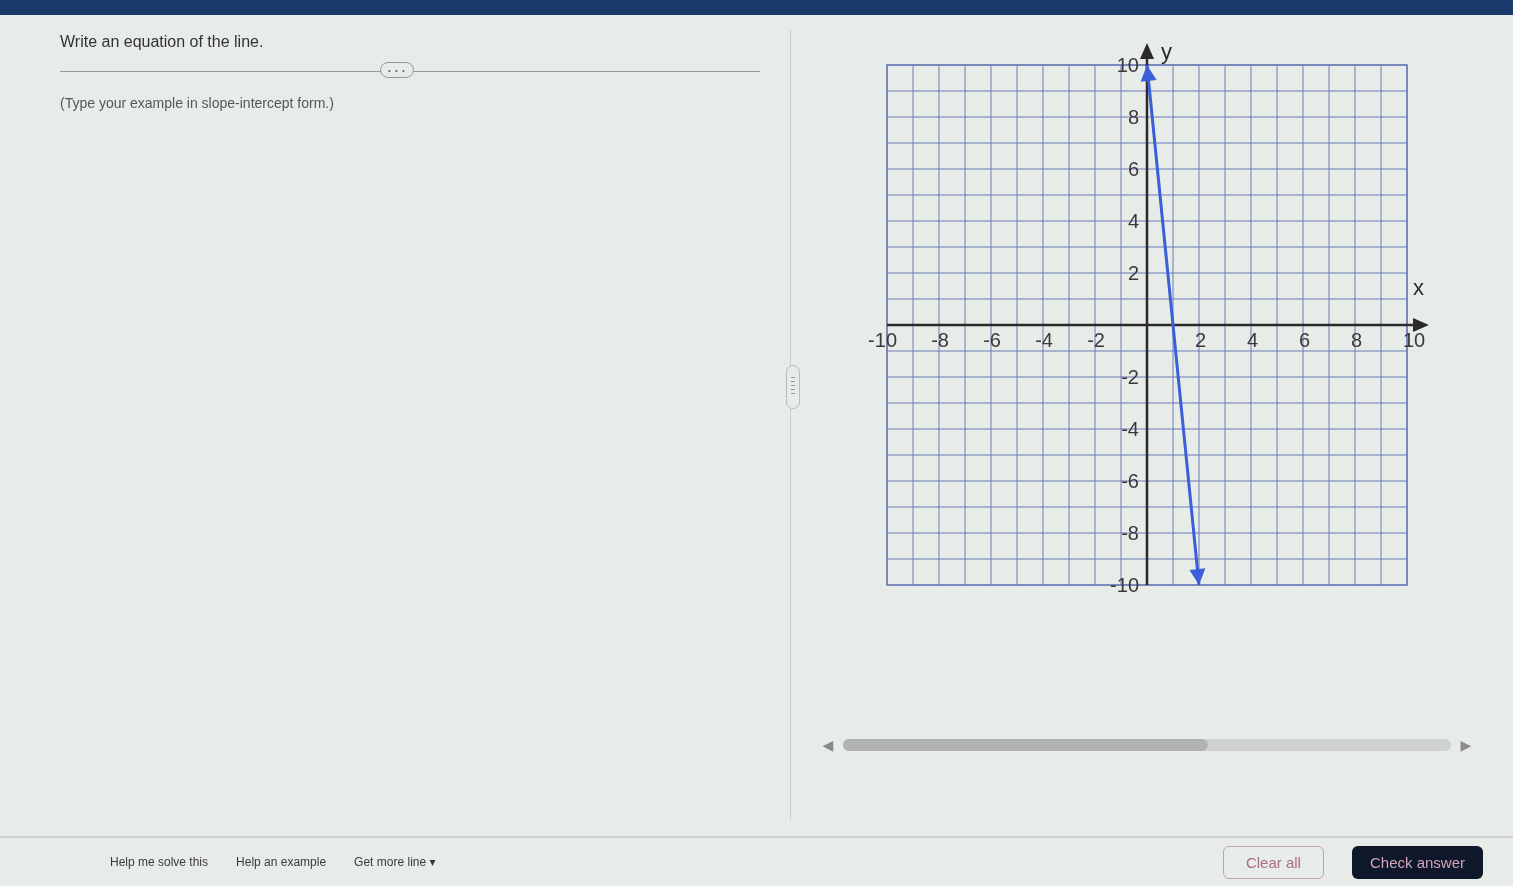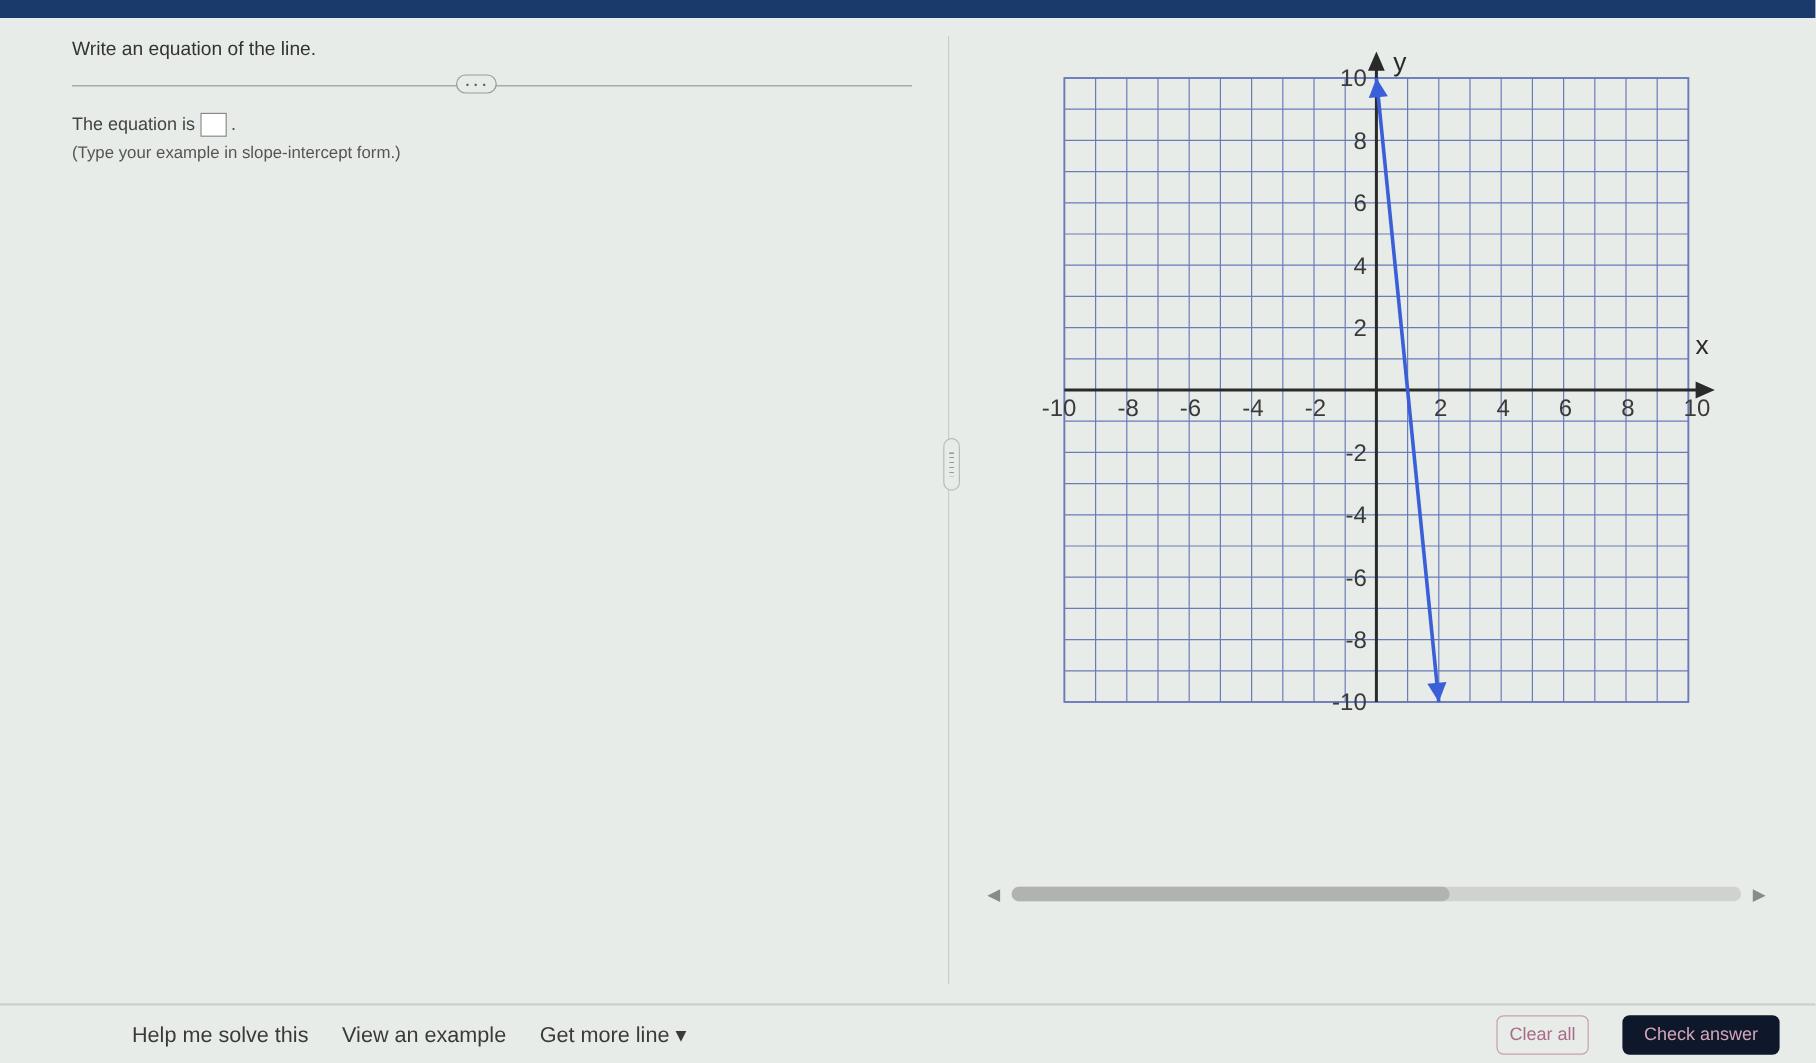--- a/index.html
+++ b/index.html
@@ -154,30 +154,30 @@
   left: 0; right: 0; bottom: 0;
   height: 50px;
   border-top: 2px solid #cfcfcf;
   display: flex;
   align-items: center;
   padding: 0 30px 0 110px;
   gap: 28px;
   background: #e8ece8;
 }
 .footer-link {
-  font-size: 18px;
+  font-size: 12px;
   color: #3a3a3a;
   cursor: pointer;
 }
 .footer-spacer { flex: 1; }
 .btn-clear {
   border: 1.5px solid #c7a0b0;
   color: #a86b88;
   background: transparent;
-  padding: 7px 10px;
+  padding: 7px 22px;
   border-radius: 6px;
   font-size: 15px;
   cursor: pointer;
 }
 .btn-check {
   border: none;
   background: #0f172a;
   color: #d3a6ba;
   padding: 8px 18px;
   border-radius: 6px;
@@ -194,25 +194,20 @@
 
   <div class="left-panel">
     <div class="prompt-text">Write an equation of the line.</div>
 
     <div class="hr-wrap">
       <hr class="hr">
       <div class="ellipsis-pill">• • •</div>
     </div>
 
     <div class="answer-block">
-      <div class="answer-line1">
-        <span>The equation is</span>
-        <span class="answer-input"></span>
-        <span>.</span>
-      </div>
       <div class="hint">(Type your example in slope-intercept form.)</div>
     </div>
 
     <div class="v-splitter"></div>
   </div>
 
   <div class="vdiv"></div>
 
   <div class="right-panel">
     <svg class="graph" id="graph-svg" width="580" height="580">
@@ -302,21 +297,21 @@
         <div class="hscroll-thumb"></div>
       </div>
       <div class="hscroll-btn">▶</div>
     </div>
   </div>
 
 </div>
 
 <div class="footer">
   <span class="footer-link">Help me solve this</span>
-  <span class="footer-link">View an example</span>
+  <span class="footer-link">Help an example</span>
   <span class="footer-link">
     <span>Get more line</span>
     <span> ▾</span>
   </span>
   <div class="footer-spacer"></div>
   <button class="btn-clear">Clear all</button>
   <button class="btn-check">Check answer</button>
 </div>
 
 </body></html>

